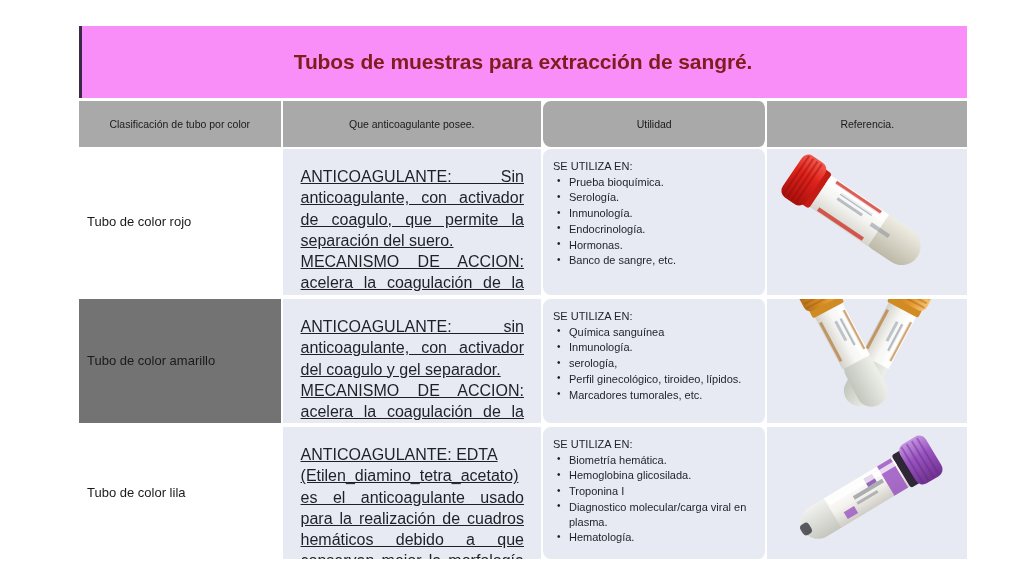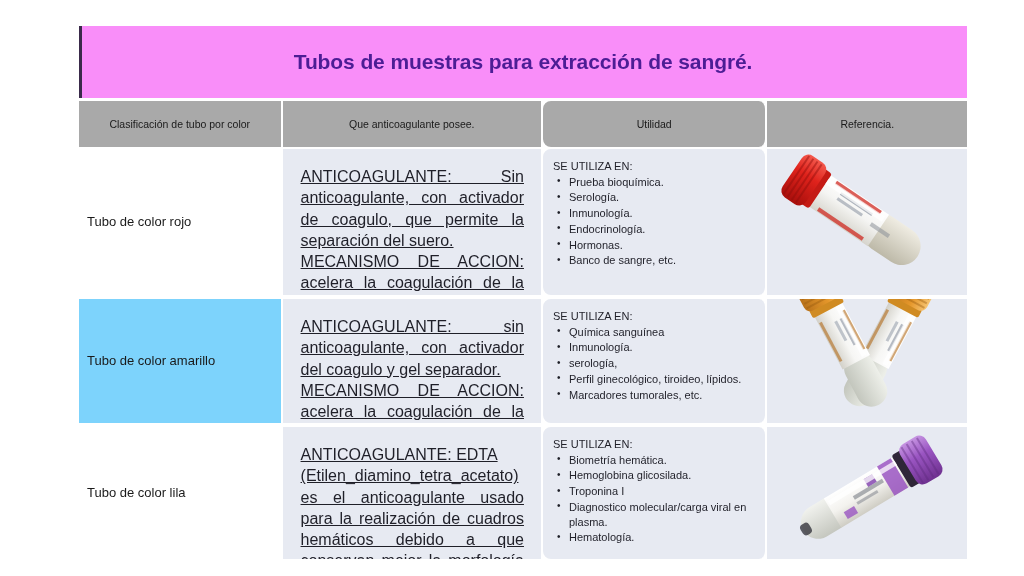--- a/index.html
+++ b/index.html
@@ -38,21 +38,21 @@
     position: absolute;
     left: 79px;
     top: 26px;
     width: 3px;
     height: 72px;
     background: #3a2a4a;
   }
   .title-text {
     font-size: 21px;
     font-weight: bold;
-    color: #4c1d95;
+    color: #7f1d1d;
     letter-spacing: -0.1px;
     text-align: center;
     white-space: nowrap;
   }
 
   
   .table {
     position: absolute;
     left: 79px;
     top: 101px;
@@ -105,21 +105,21 @@
   .c3 { width: 225px; border-radius: 8px; }
   .c4 { width: 200px; }
 
   
   .label-cell {
     display: flex;
     align-items: center;
     background: #ffffff;
     padding: 0 8px;
   }
-  .label-cell.tinted { background: #7dd3fc; }
+  .label-cell.tinted { background: #737373; }
   .label-cell span {
     font-size: 13px;
     color: #1a1a1a;
     text-align: center;
     line-height: 1.3;
   }
 
   
   .pale { background: #e7eaf2; }
 

